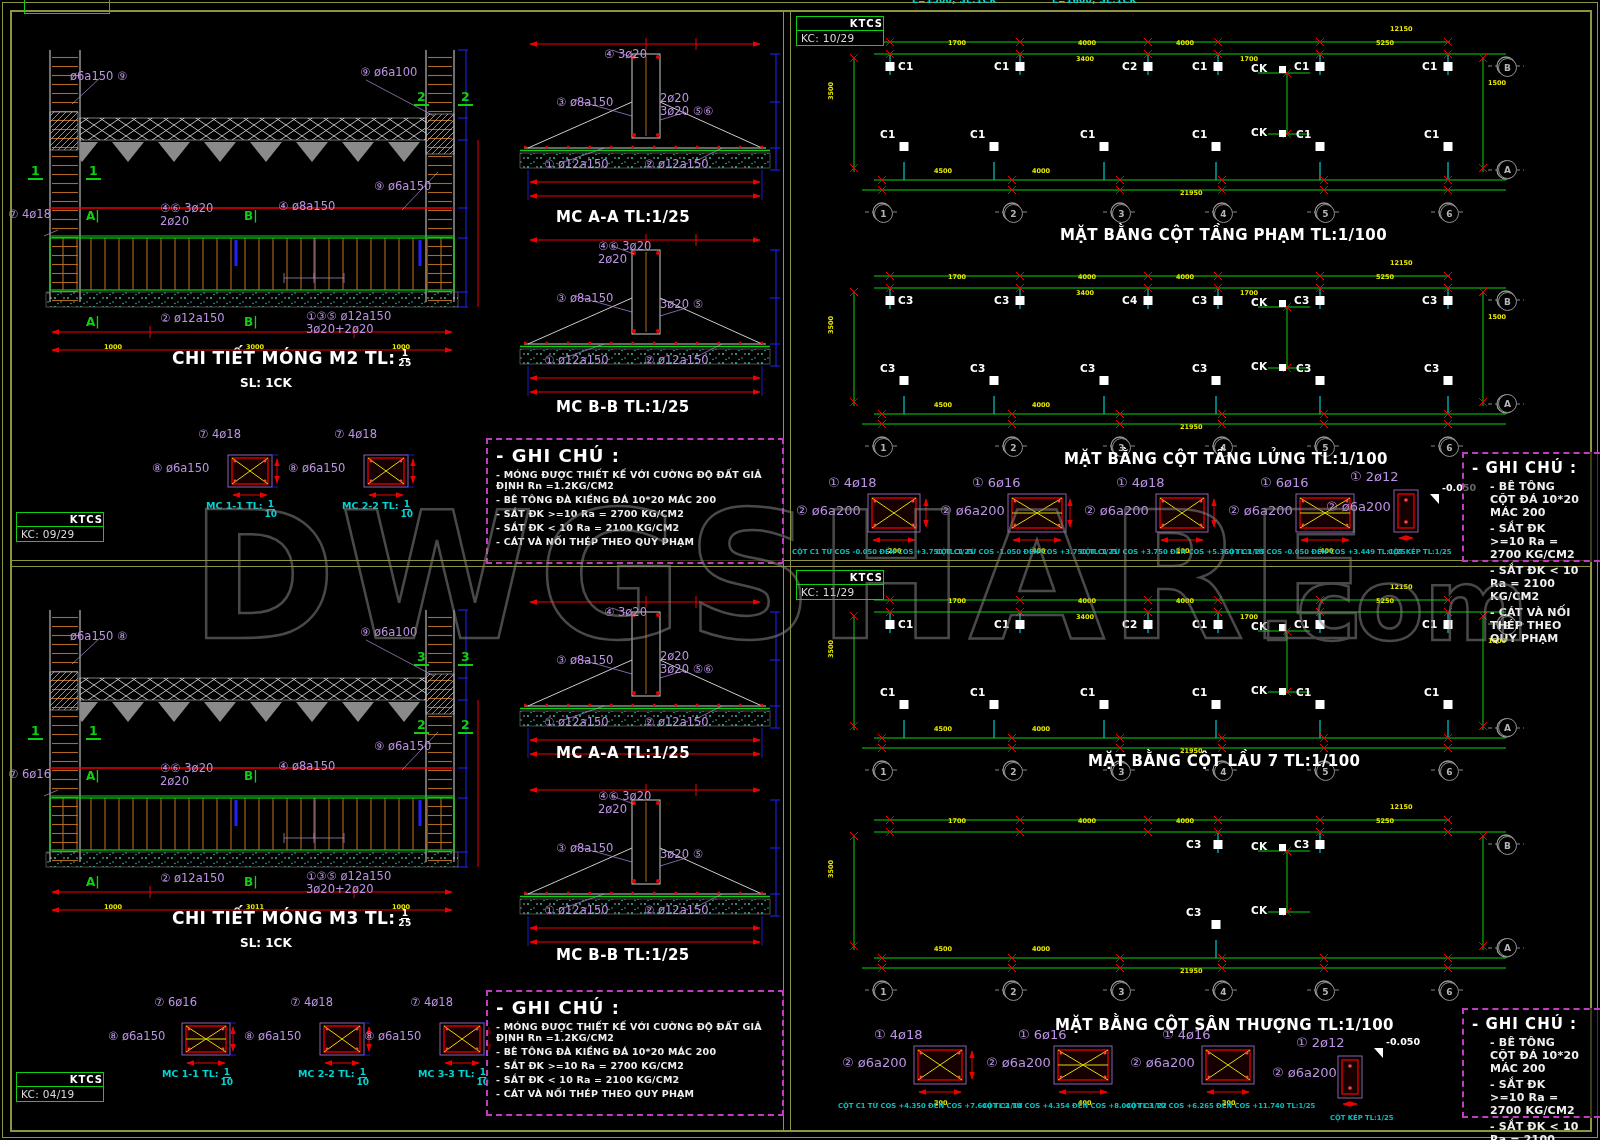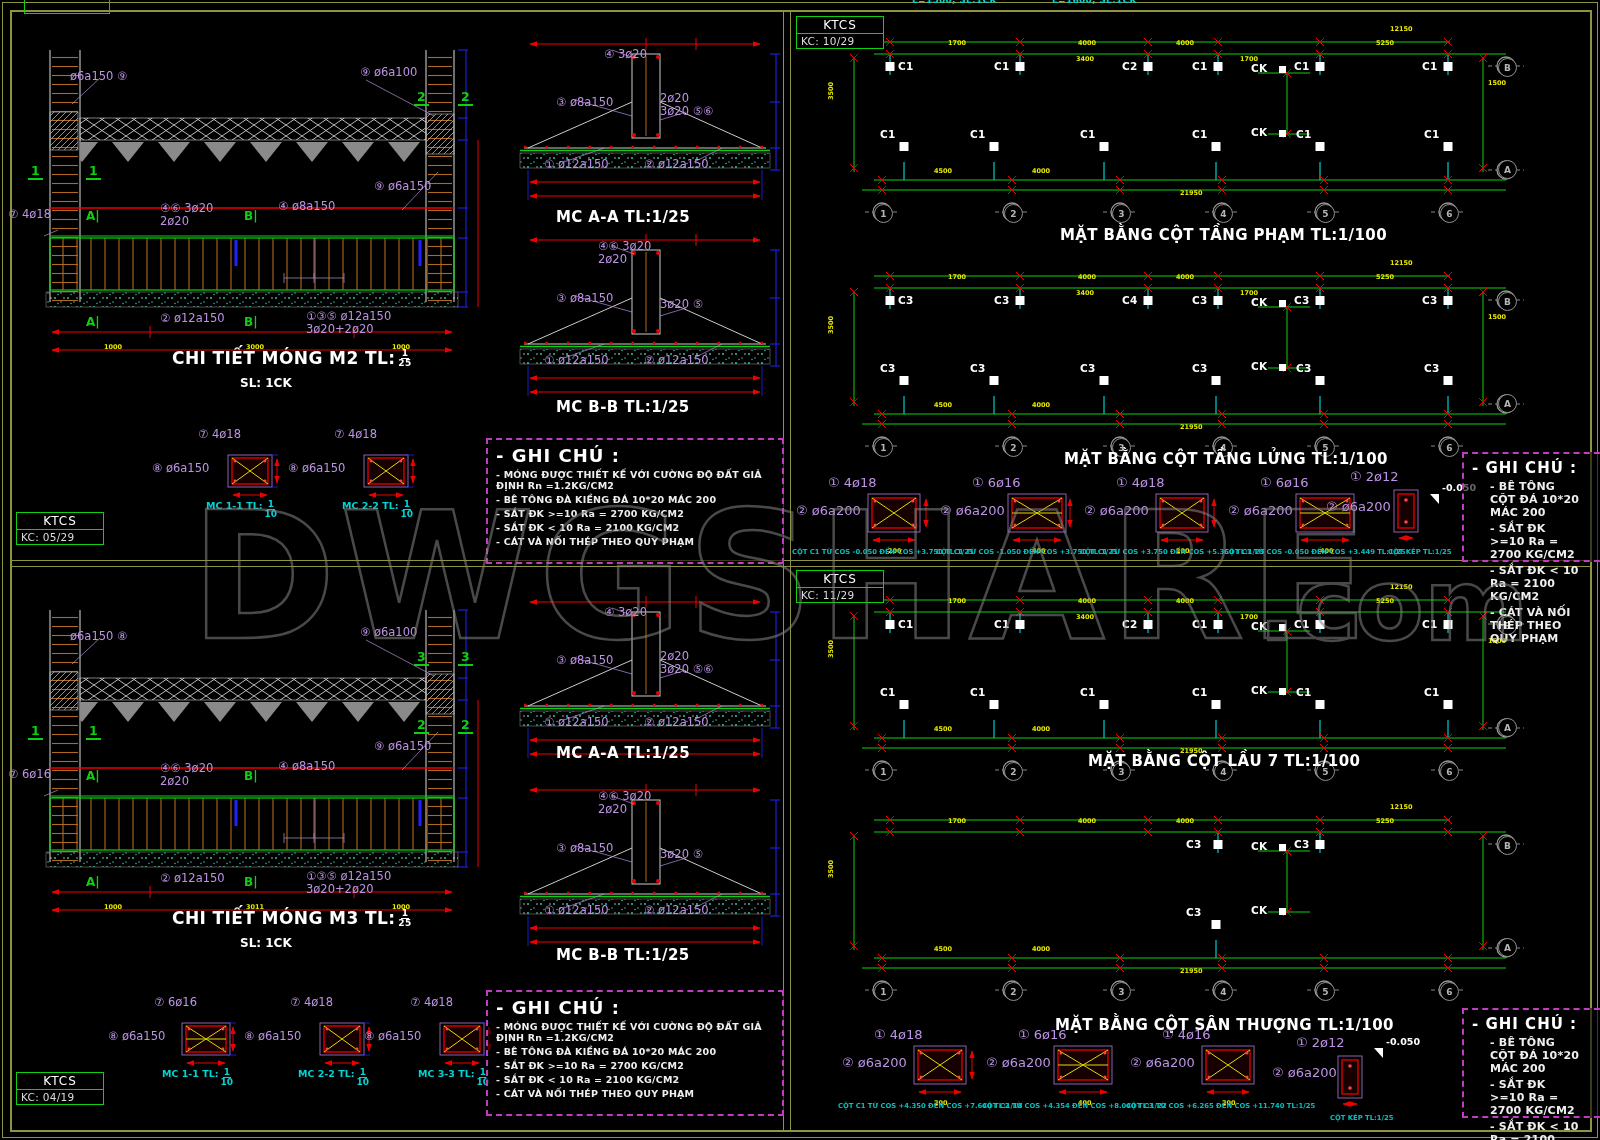--- a/index.html
+++ b/index.html
@@ -26,21 +26,21 @@
   .pttl{position:absolute;color:#fff;font-weight:bold;font-size:15px;z-index:4;letter-spacing:.4px}
   .sct{position:absolute;color:#00d4d4;font-weight:bold;font-size:9.5px;display:flex;gap:2px;align-items:flex-start;z-index:4}
   .frac{display:inline-flex;flex-direction:column;align-items:center;line-height:1;font-size:9px;font-weight:bold}
   .frac b:first-child{border-bottom:1px solid currentColor;padding:0 1px}
   .ghichu{position:absolute;border:2px dashed #c23cc2;background:rgba(0,0,0,.6);padding:5px 8px;z-index:6}
   .gc-title{color:#fff;font-weight:bold;font-size:18px;letter-spacing:1px;margin-bottom:3px}
   .gc-line{color:#efefef;font-weight:bold;font-size:9.5px;margin:3px 0;letter-spacing:.2px}
   .gc-sm .gc-title{font-size:15px}
   .gc-sm .gc-line{font-size:11px;margin:3px 18px}
   .ktcs{position:absolute;width:86px;border:1px solid #0ed00e;z-index:6;background:#000}
-  .ktcs-t{color:#fff;font-weight:normal;font-size:12px;text-align:center;border-bottom:1px solid #0ed00e;padding:1px 0;letter-spacing:1px}
+  .ktcs-t{color:#fff;font-weight:bold;font-size:10px;text-align:right;border-bottom:1px solid #0ed00e;padding:1px 0;letter-spacing:1px}
   .ktcs-b{color:#ddd;font-size:10.5px;padding:1px 4px;letter-spacing:.3px}
   .hdr{position:absolute;top:-5px;color:#00d4d4;font-weight:bold;font-size:9px;z-index:6;letter-spacing:.3px}
   .lvl{position:absolute;color:#fff;font-weight:bold;font-size:9.5px;z-index:5}
   .tri{position:absolute;width:0;height:0;border-left:9px solid transparent;border-top:10px solid #fff;z-index:5}
   .wm{position:absolute;left:150px;top:470px;z-index:9;pointer-events:none}
 </style>
 </head>
 <body>
 
 <div class="frline" style="left:2px;top:2px;width:1594px;height:1134px"></div>
@@ -245,21 +245,21 @@
 <div class="ghichu" style="left:486px;top:438px;width:278px;height:112px">
   <div class="gc-title">- GHI CHÚ :</div>
   <div class="gc-line">- MÓNG ĐƯỢC THIẾT KẾ VỚI CƯỜNG ĐỘ ĐẤT GIẢ ĐỊNH Rn =1.2KG/CM2</div>
   <div class="gc-line">- BÊ TÔNG ĐÀ KIỀNG ĐÁ 10*20 MÁC 200</div>
   <div class="gc-line">- SẮT ĐK &gt;=10    Ra = 2700 KG/CM2</div>
   <div class="gc-line">- SẮT ĐK &lt; 10    Ra = 2100 KG/CM2</div>
   <div class="gc-line">- CÁT VÀ NỐI THÉP THEO QUY PHẠM</div>
 </div>
 <div class="ktcs" style="left:16px;top:512px">
   <div class="ktcs-t">KTCS</div>
-  <div class="ktcs-b">KC: 05/29</div>
+  <div class="ktcs-b">KC: 09/29</div>
 </div>
 
 <svg class="abs" style="left:14px;top:586px" width="482" height="356" viewBox="0 0 482 356">
   <rect x="38" y="24" width="26" height="252" fill="url(#pr)"></rect>
   <path d="M36,24V276M66,24V276M412,24V276M440,24V276" stroke="#ddd" fill="none"></path>
   <rect x="414" y="24" width="24" height="252" fill="url(#pr)"></rect>
   <rect x="36" y="86" width="28" height="38" fill="url(#ph)" stroke="#bbb" stroke-width=".6"></rect>
   <rect x="412" y="88" width="28" height="40" fill="url(#ph)" stroke="#bbb" stroke-width=".6"></rect>
   <rect x="66" y="92" width="346" height="22" fill="url(#pl)" stroke="#ccc" stroke-width=".6"></rect>
   <rect x="66" y="114" width="346" height="24" fill="url(#pt)"></rect>

